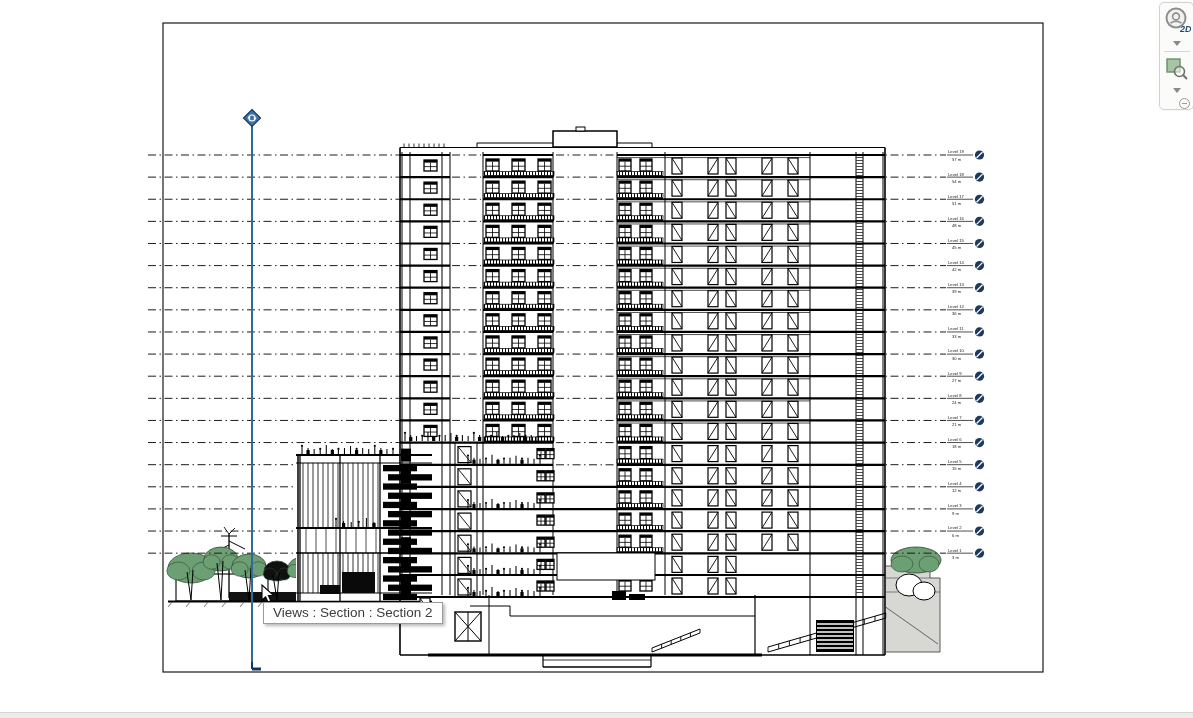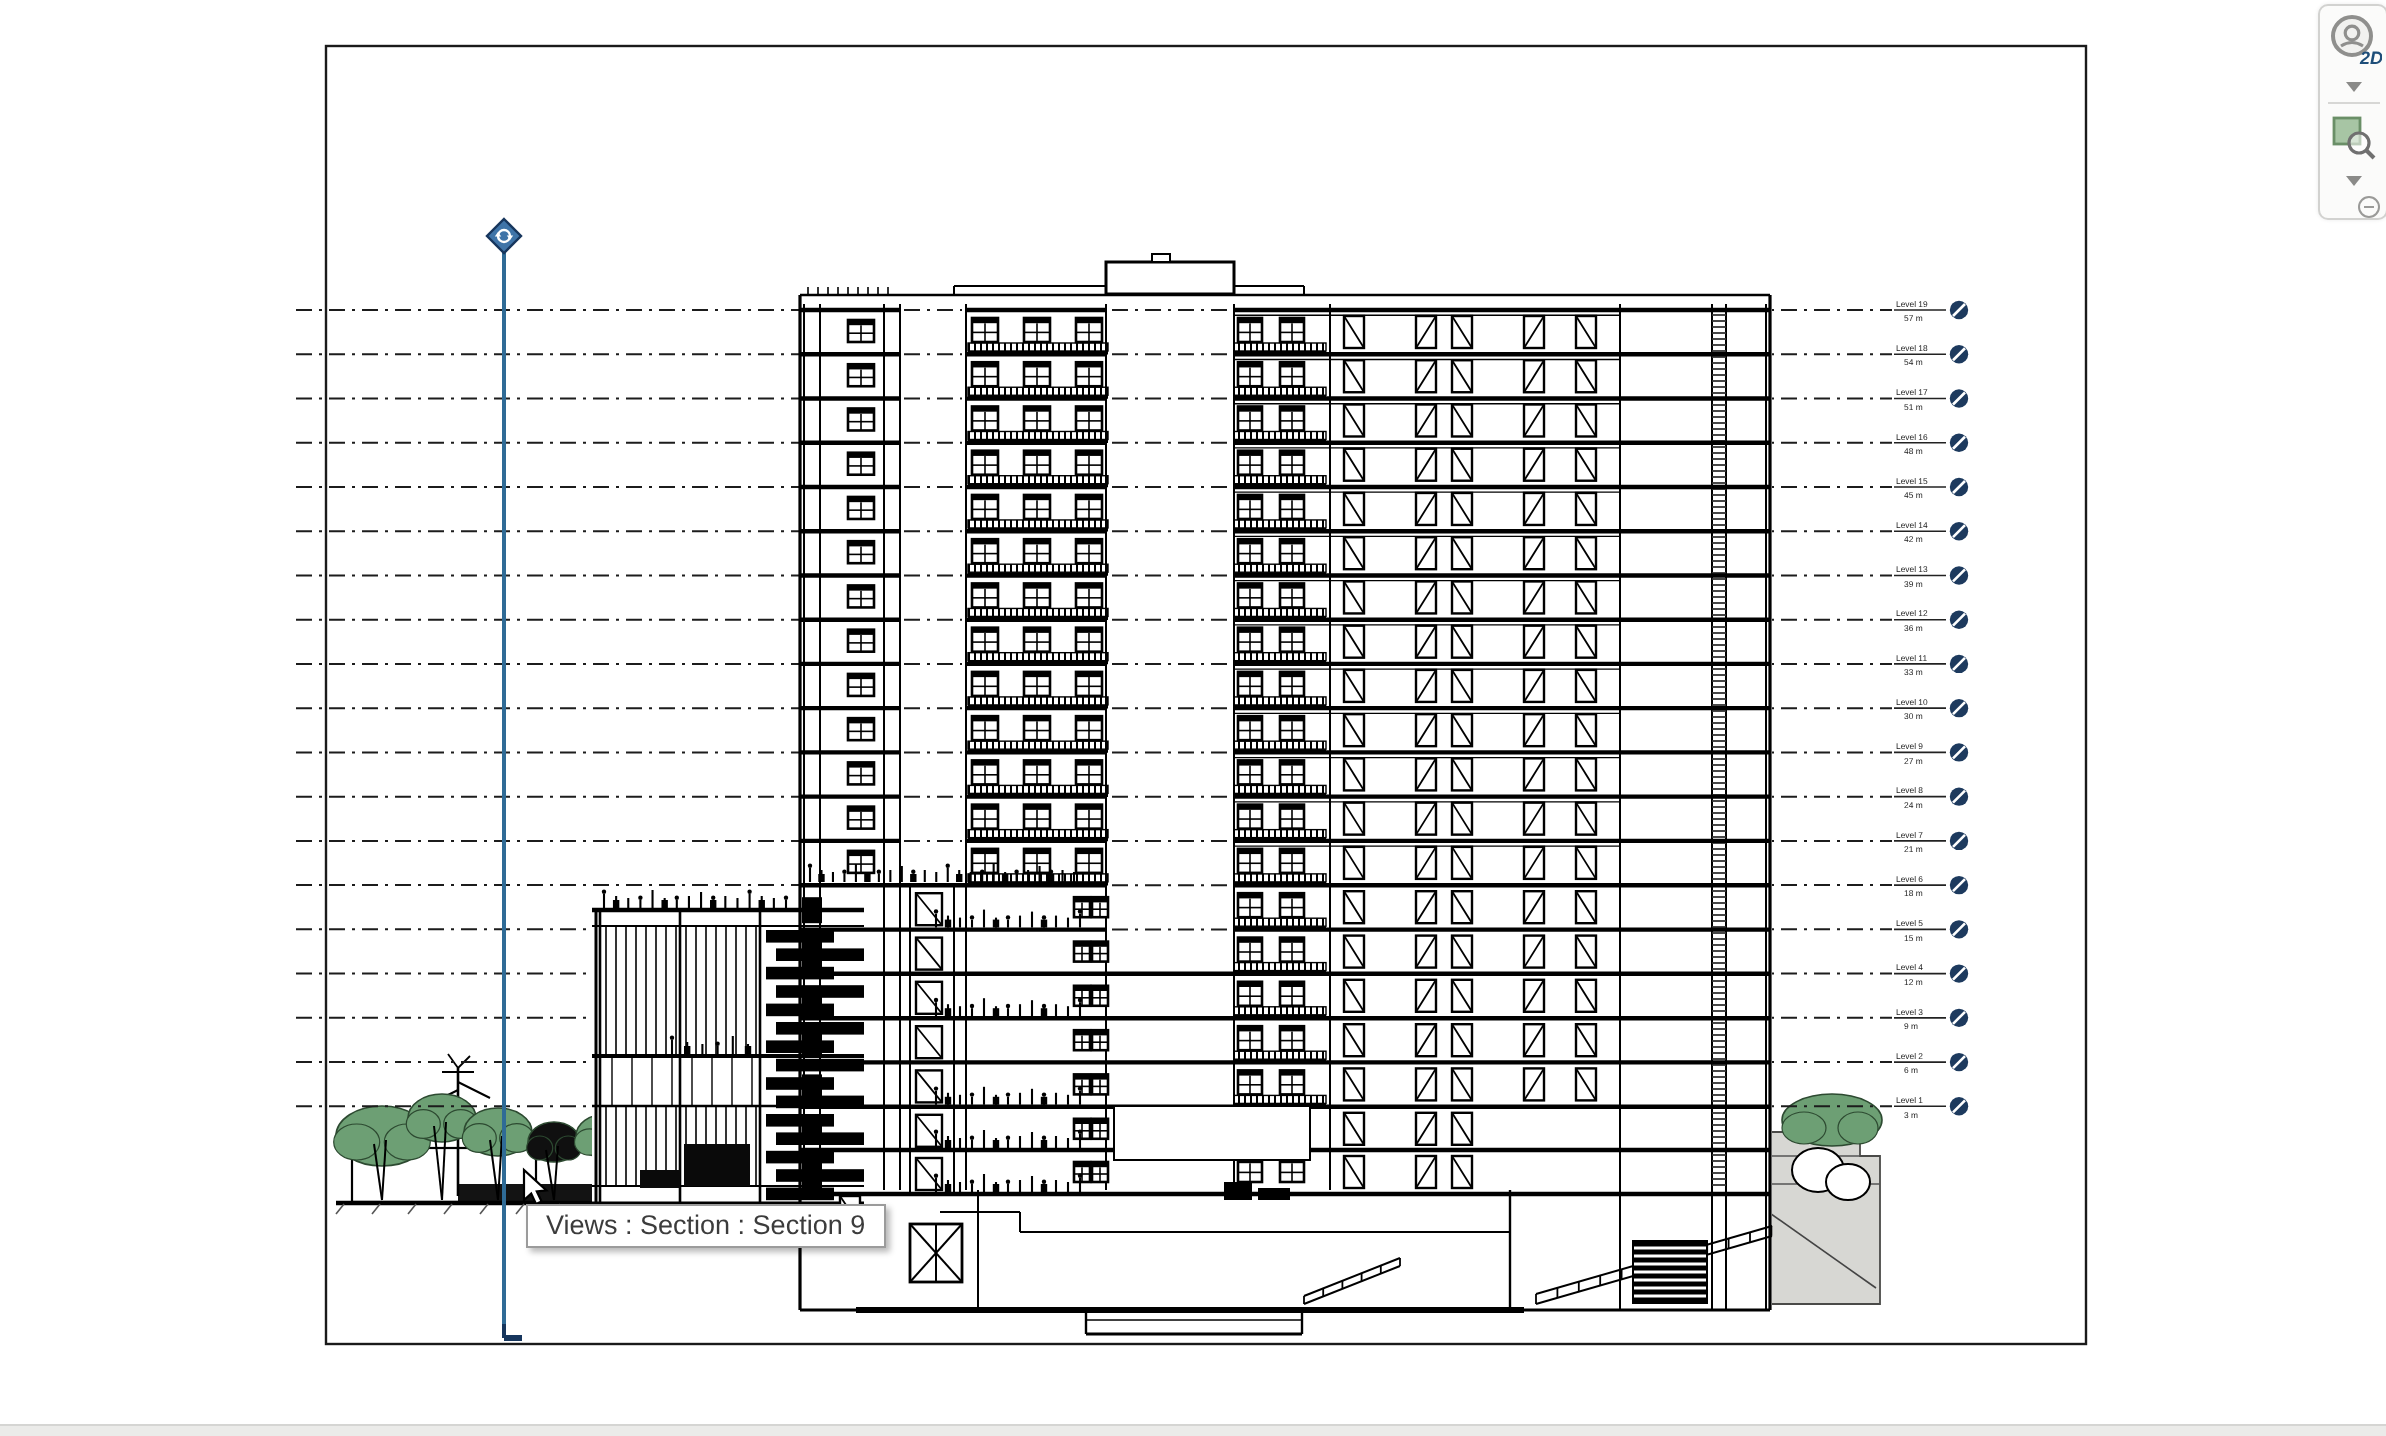--- a/index.html
+++ b/index.html
@@ -1358,21 +1358,21 @@
         <path d="M255,120 l1.6,-2.2 l-3.2,0 Z" fill="#fff" stroke="none" stroke-width="1"></path>
         <line x1="252" y1="662" x2="252" y2="669" stroke="#17365d" stroke-width="2"></line>
         <line x1="252" y1="669" x2="261" y2="669" stroke="#17365d" stroke-width="3"></line>
       </g>
       <g>
         <path d="M262,585 l0,15 l3.6,-3.2 l2.4,5.2 l2.8,-1.3 l-2.4,-5 l4.8,-0.5 Z" fill="#fff" stroke="#000" stroke-width="1.1"></path>
       </g>
     </svg>
 
   <div class="tooltip">
-    <span>Views : Section : Section 9</span>
+    <span>Views : Section : Section 2</span>
   </div>
 
   <div class="navbar">
     <div class="nav-btn wheel">
       <svg width="28" height="30" viewBox="0 0 28 30">
         <circle cx="13" cy="13" r="9.5" fill="#f1f1ef" stroke="#8f8f8d" stroke-width="2"></circle>
         <circle cx="13" cy="11.5" r="3.4" fill="none" stroke="#8f8f8d" stroke-width="1.6"></circle>
         <path d="M7.5,18 Q13,14.5 18.5,18" fill="none" stroke="#8f8f8d" stroke-width="1.6"></path>
         <text x="17" y="27" class="twoD">2D</text>
       </svg>

